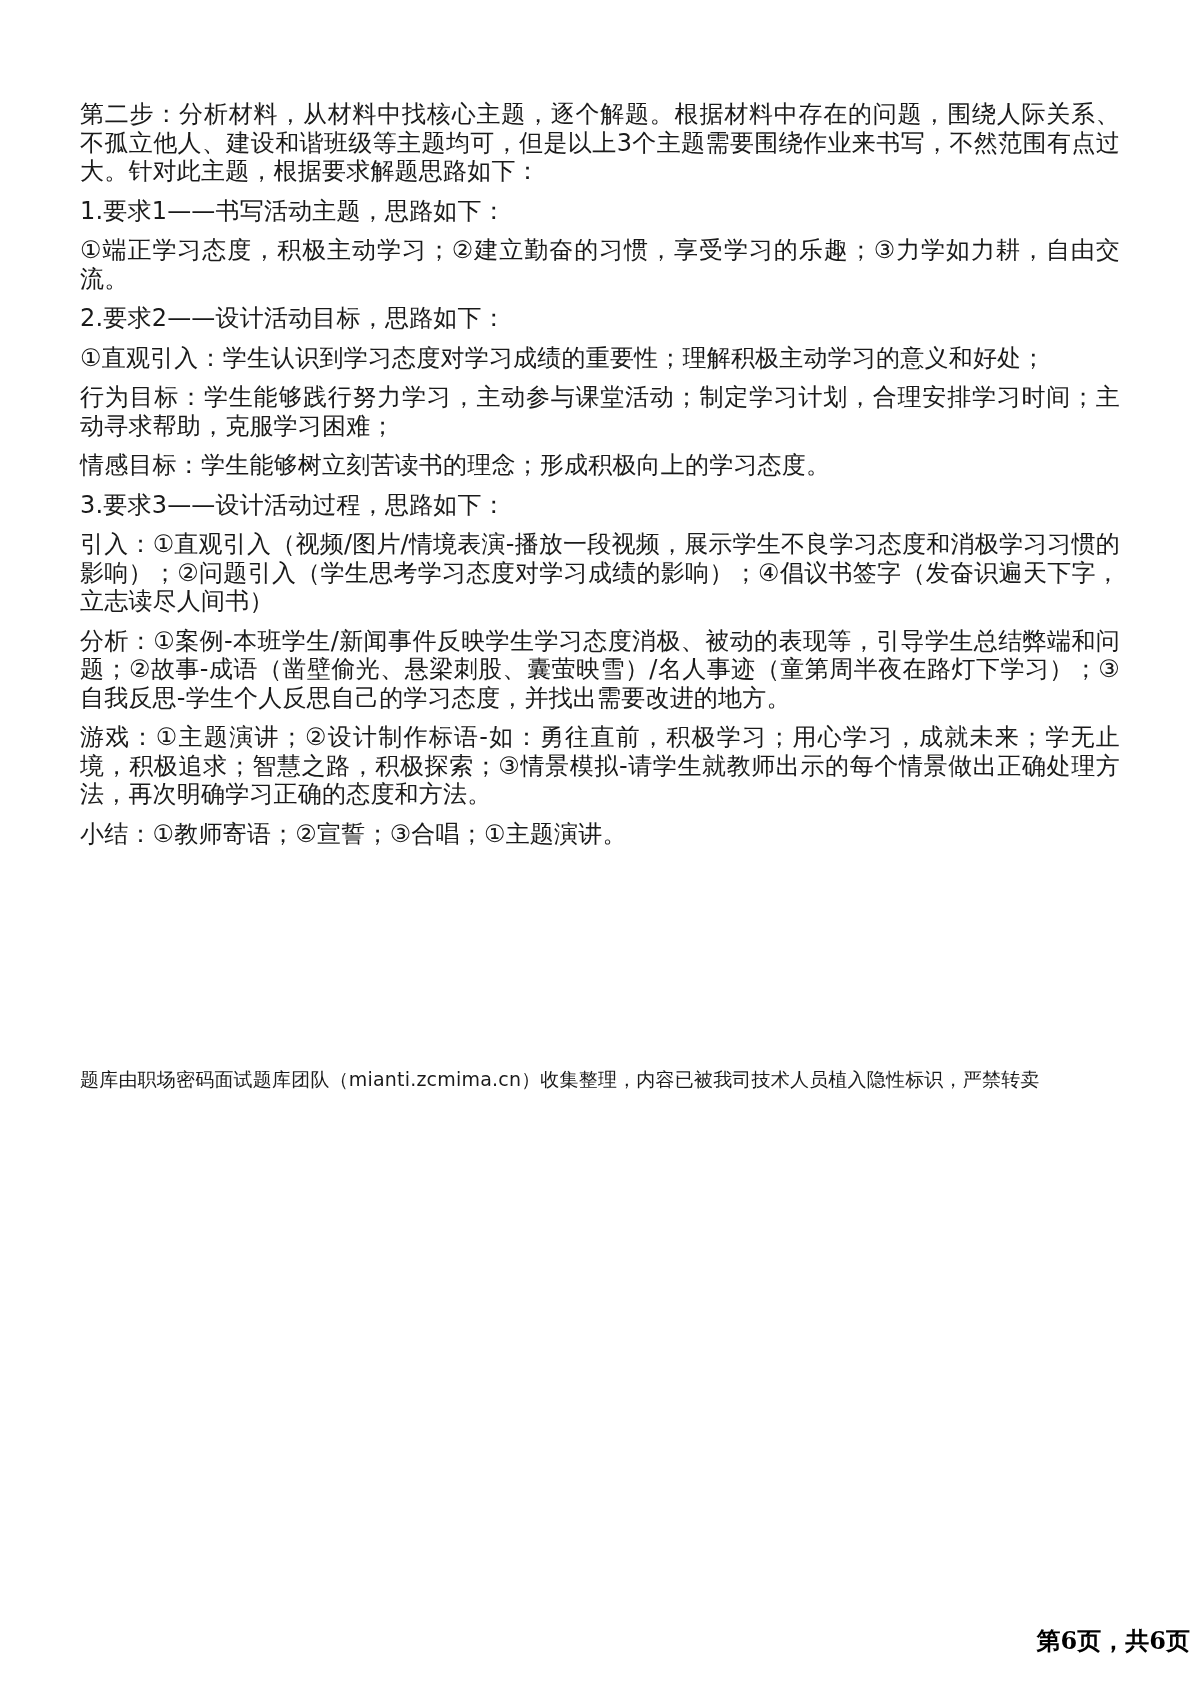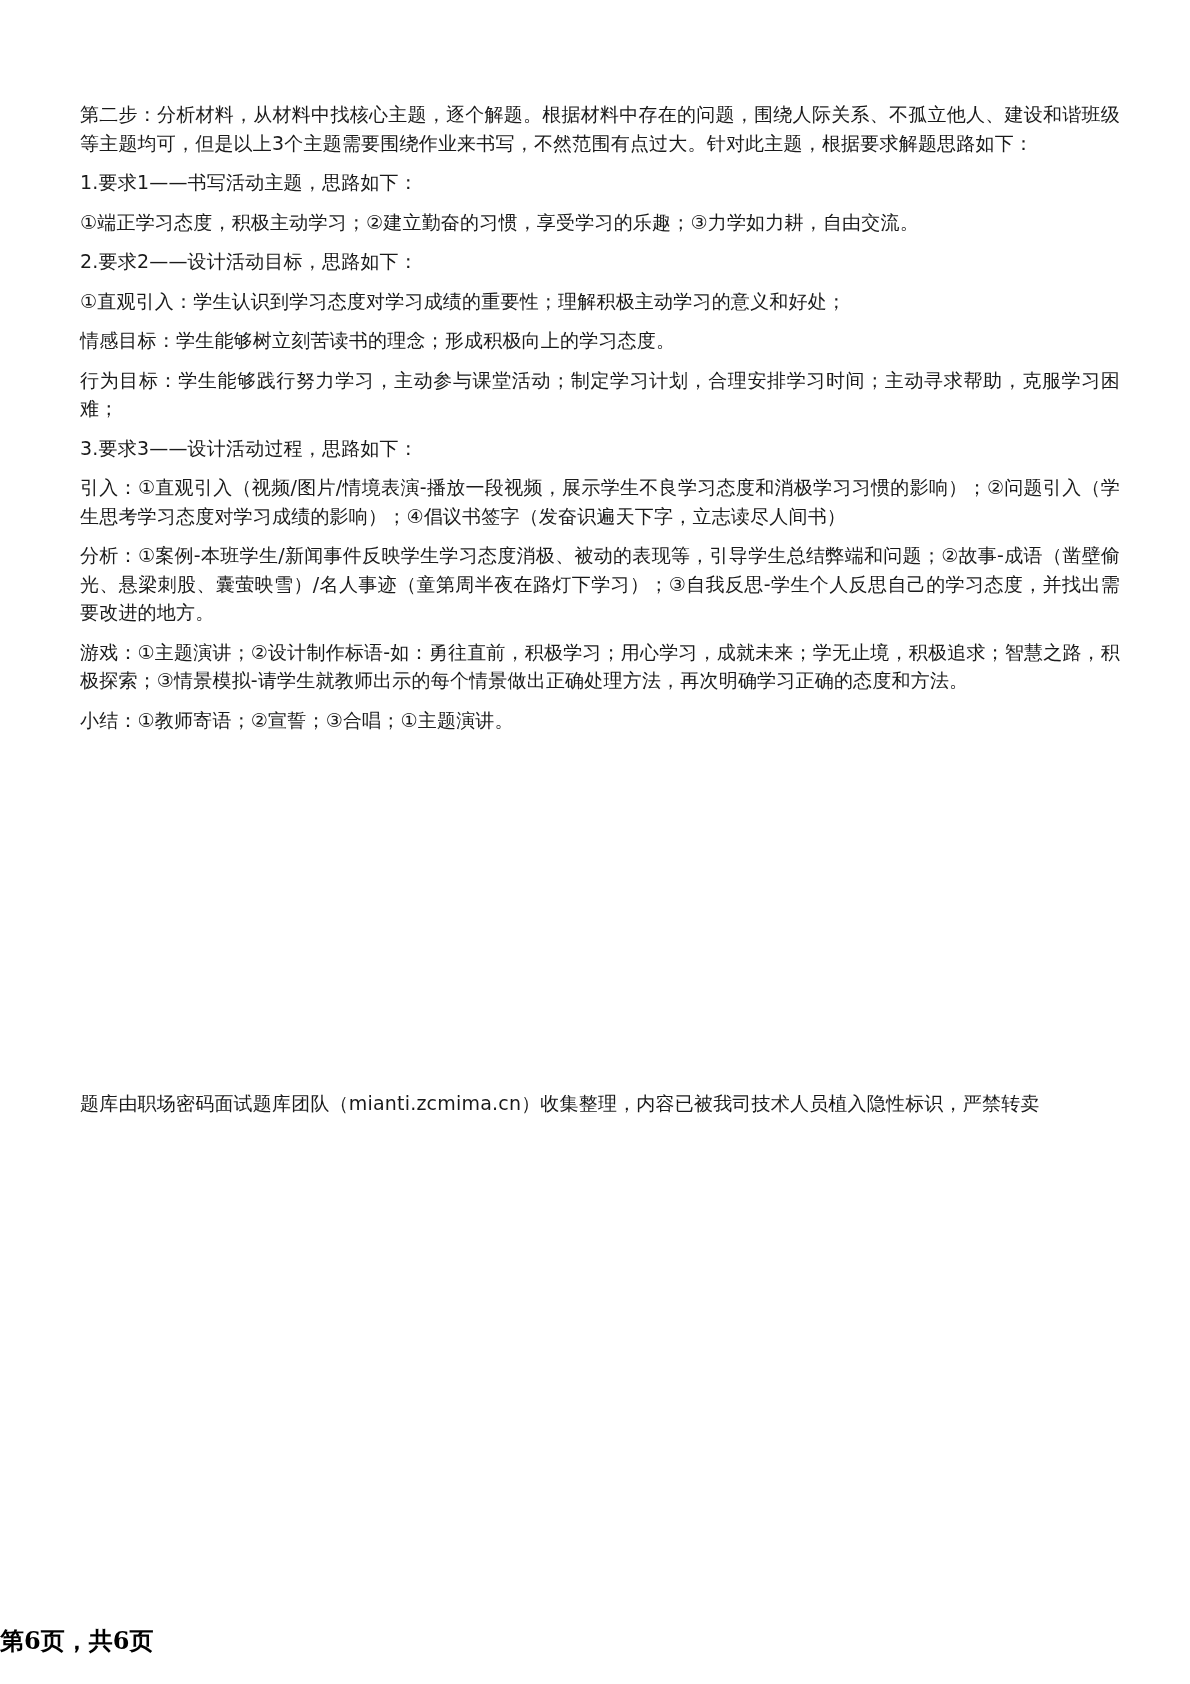--- a/index.html
+++ b/index.html
@@ -22,61 +22,60 @@
       height: 1684px;
       background: #ffffff;
     }
     .body-text {
       position: absolute;
       left: 80px;
       top: 100px;
       width: 1040px;
     }
     .para {
-      font-size: 19px;
+      font-size: 24px;
       line-height: 28.5px;
       margin: 0 0 11px 0;
       letter-spacing: 0.2px;
       text-align: justify;
     }
     .notice {
       position: absolute;
       left: 80px;
       top: 1065px;
       width: 1050px;
       font-size: 19px;
       line-height: 28px;
       letter-spacing: 0.2px;
       white-space: nowrap;
-      margin-top: 24px;
     }
     .footer {
       position: absolute;
       left: 0;
       top: 1625px;
       width: 1190px;
-      text-align: left;
+      text-align: right;
       font-family: "DejaVu Serif", "Liberation Serif", serif;
       font-weight: bold;
       font-size: 24px;
       color: #000000;
     }
   </style>
 </head>
 <body>
 
 <div class="page">
   <div class="body-text">
     <p class="para">第二步：分析材料，从材料中找核心主题，逐个解题。根据材料中存在的问题，围绕人际关系、不孤立他人、建设和谐班级等主题均可，但是以上3个主题需要围绕作业来书写，不然范围有点过大。针对此主题，根据要求解题思路如下：</p>
     <p class="para">1.要求1——书写活动主题，思路如下：</p>
     <p class="para">①端正学习态度，积极主动学习；②建立勤奋的习惯，享受学习的乐趣；③力学如力耕，自由交流。</p>
     <p class="para">2.要求2——设计活动目标，思路如下：</p>
     <p class="para">①直观引入：学生认识到学习态度对学习成绩的重要性；理解积极主动学习的意义和好处；</p>
+    <p class="para">行为目标：学生能够践行努力学习，主动参与课堂活动；制定学习计划，合理安排学习时间；主动寻求帮助，克服学习困难；</p>
     <p class="para">情感目标：学生能够树立刻苦读书的理念；形成积极向上的学习态度。</p>
-    <p class="para">行为目标：学生能够践行努力学习，主动参与课堂活动；制定学习计划，合理安排学习时间；主动寻求帮助，克服学习困难；</p>
     <p class="para">3.要求3——设计活动过程，思路如下：</p>
     <p class="para">引入：①直观引入（视频/图片/情境表演-播放一段视频，展示学生不良学习态度和消极学习习惯的影响）；②问题引入（学生思考学习态度对学习成绩的影响）；④倡议书签字（发奋识遍天下字，立志读尽人间书）</p>
     <p class="para">分析：①案例-本班学生/新闻事件反映学生学习态度消极、被动的表现等，引导学生总结弊端和问题；②故事-成语（凿壁偷光、悬梁刺股、囊萤映雪）/名人事迹（童第周半夜在路灯下学习）；③自我反思-学生个人反思自己的学习态度，并找出需要改进的地方。</p>
     <p class="para">游戏：①主题演讲；②设计制作标语-如：勇往直前，积极学习；用心学习，成就未来；学无止境，积极追求；智慧之路，积极探索；③情景模拟-请学生就教师出示的每个情景做出正确处理方法，再次明确学习正确的态度和方法。</p>
     <p class="para">小结：①教师寄语；②宣誓；③合唱；①主题演讲。</p>
   </div>
 
   <div class="notice">题库由职场密码面试题库团队（mianti.zcmima.cn）收集整理，内容已被我司技术人员植入隐性标识，严禁转卖</div>
 
   <div class="footer">第6页，共6页</div>

